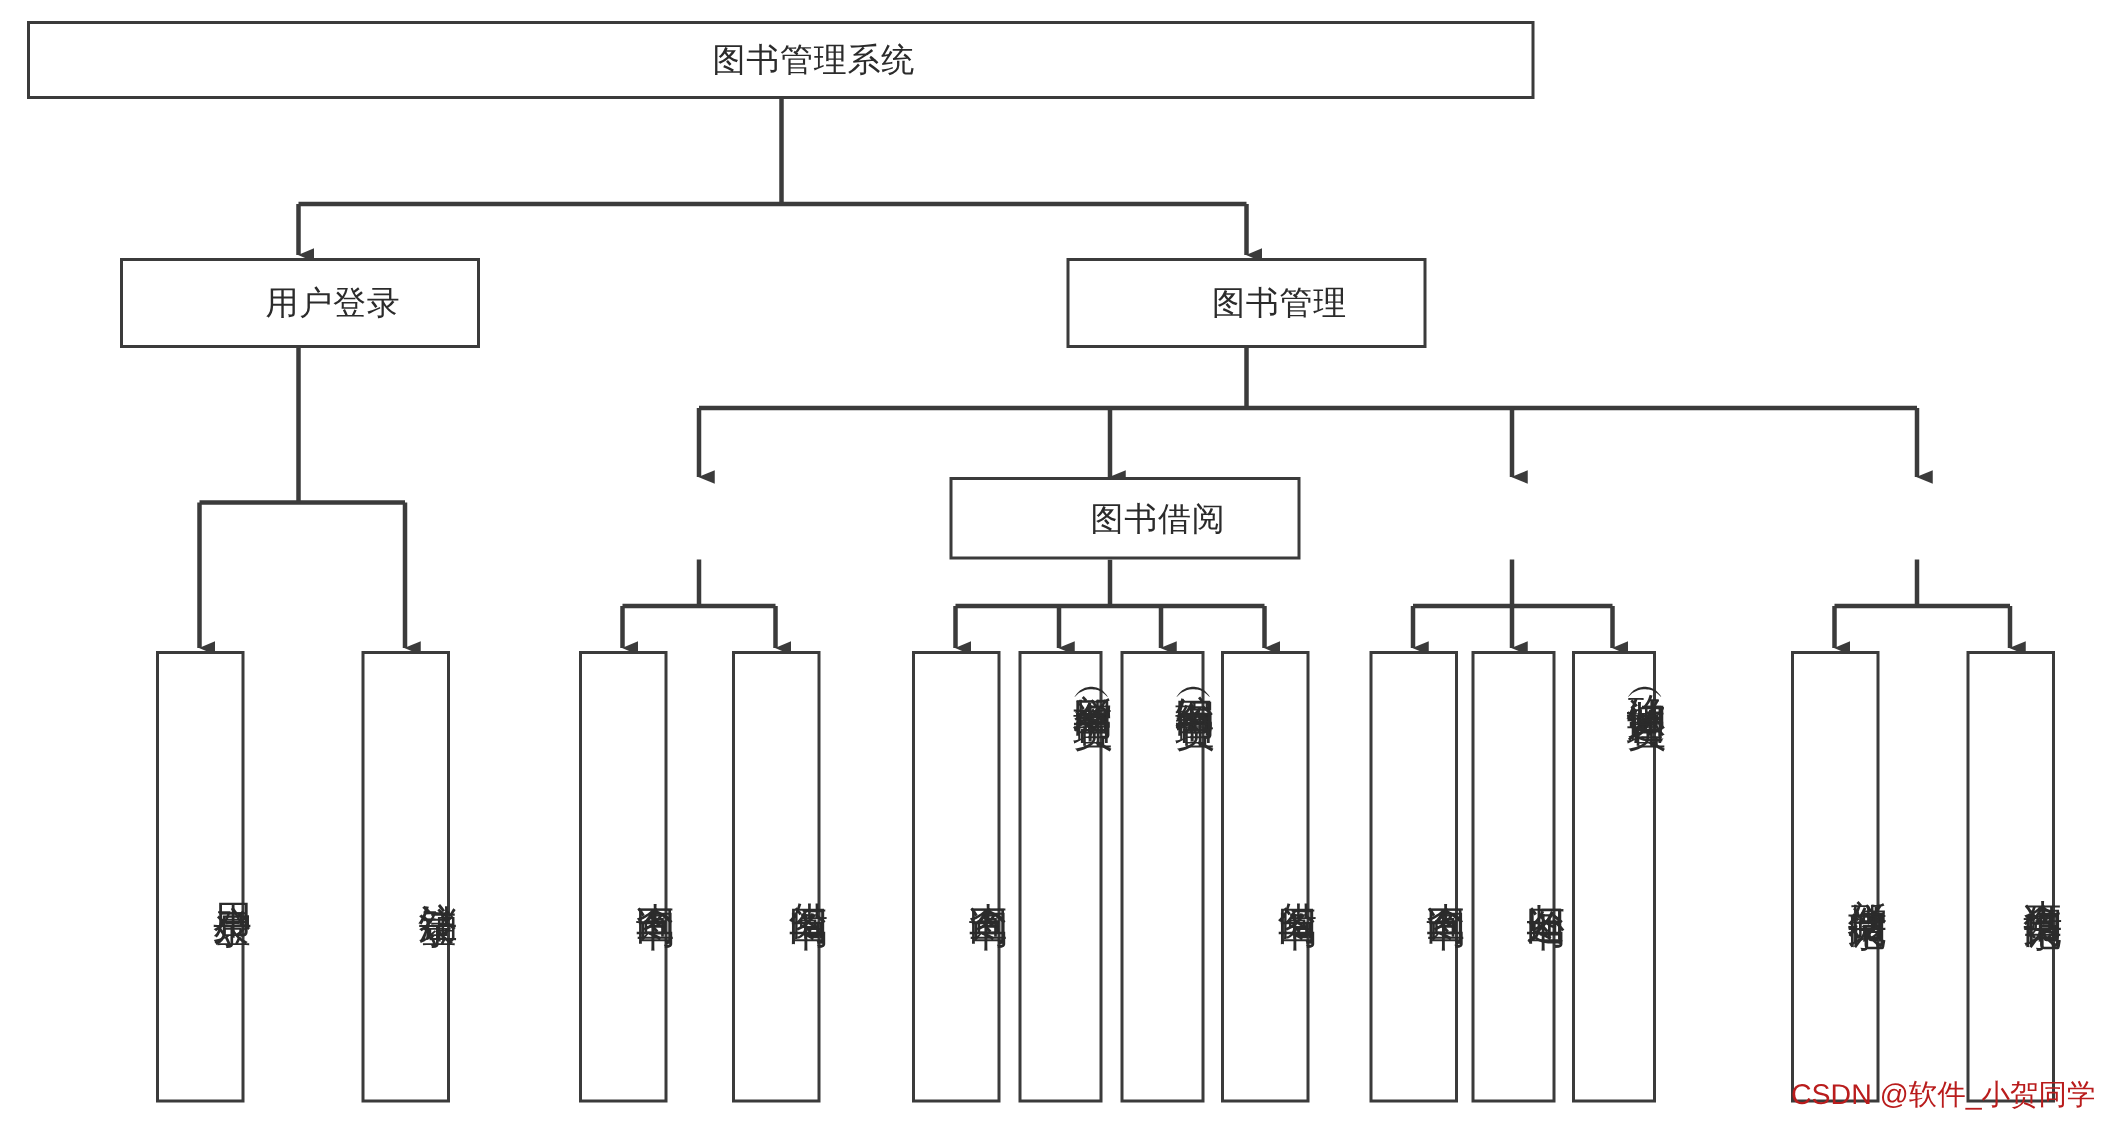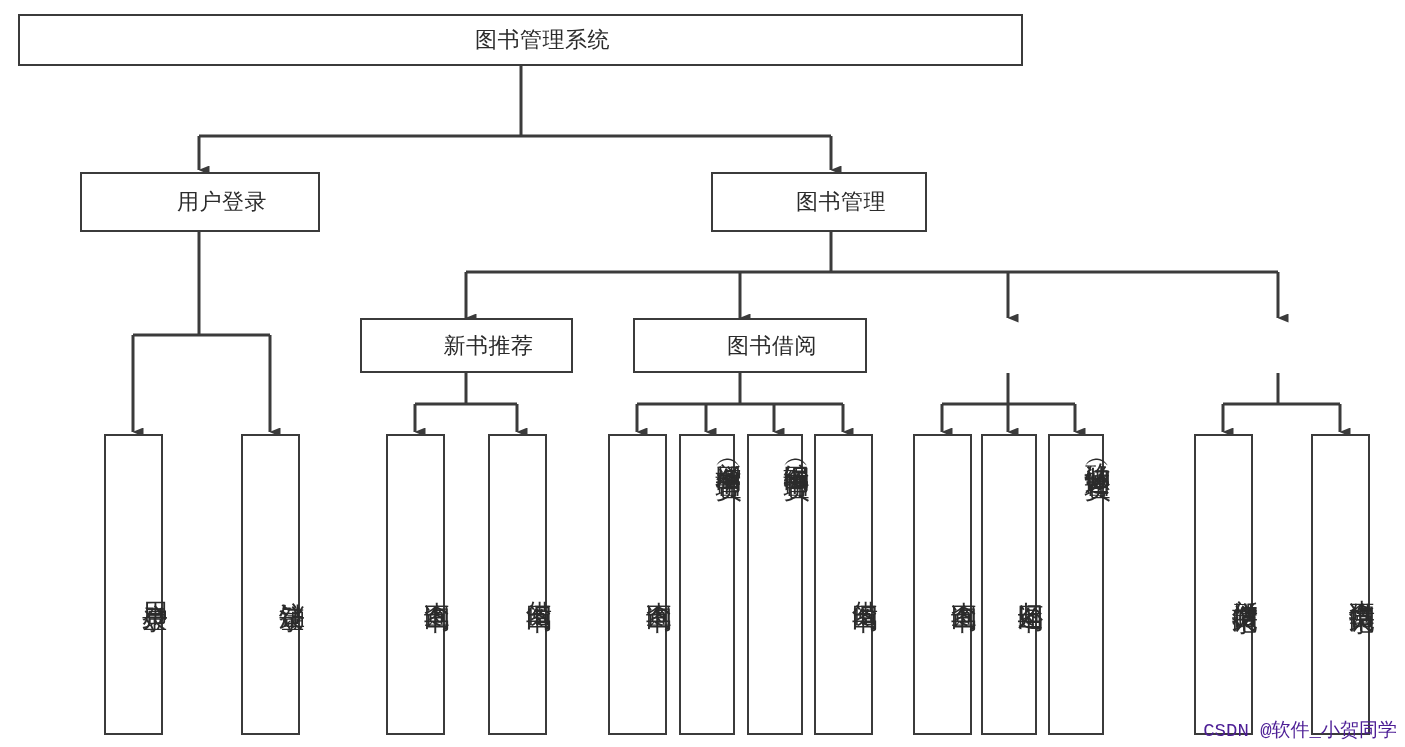--- a/index.html
+++ b/index.html
@@ -65,24 +65,24 @@
   }
   .node.vertical.centered {
     align-items: center;
     padding-top: 0;
   }
   #watermark {
     position: absolute;
     right: 8px;
     bottom: 4px;
     font-size: 19px;
-    color: #4c1d95;
+    color: #b91c1c;
     z-index: 6;
     white-space: nowrap;
-    font-family: Liberation Mono, monospace;
+    font-family: Liberation Sans, sans-serif;
     text-align: center;
   }
 </style>
 </head>
 <body>
 
 <div id="diagram-root">
 
   <svg id="connector-layer" viewBox="0 0 1405 747" xmlns="http://www.w3.org/2000/svg">
     <defs>
@@ -135,27 +135,24 @@
     </g>
   </svg>
 
   <div class="node horizontal" style="left:18px; top:14px; width:1005px; height:52px;">
     <span class="label">图书管理系统</span>
   </div>
 
   <div class="node horizontal" style="left:80px; top:172px; width:240px; height:60px;">
     <span class="label">用户登录</span>
   </div>
-  <div class="node horizontal" style="left:711px; top:172px; width:216px; height:60px;">
+  <div class="node horizontal" style="left:711px; top:172px; width:240px; height:60px;">
     <span class="label">图书管理</span>
   </div>
 
-  <div class="node horizontal" style="left:360px; top:318px; width:213px; height:55px;">
-    <span class="label">新书推荐</span>
-  </div>
   <div class="node horizontal" style="left:633px; top:318px; width:234px; height:55px;">
     <span class="label">图书借阅</span>
   </div>
 
   <div class="node vertical centered" style="left:104px; top:434px; width:59px; height:301px;">
     <span class="label">用户登录</span>
   </div>
   <div class="node vertical centered" style="left:241px; top:434px; width:59px; height:301px;">
     <span class="label">注销登录</span>
   </div>

